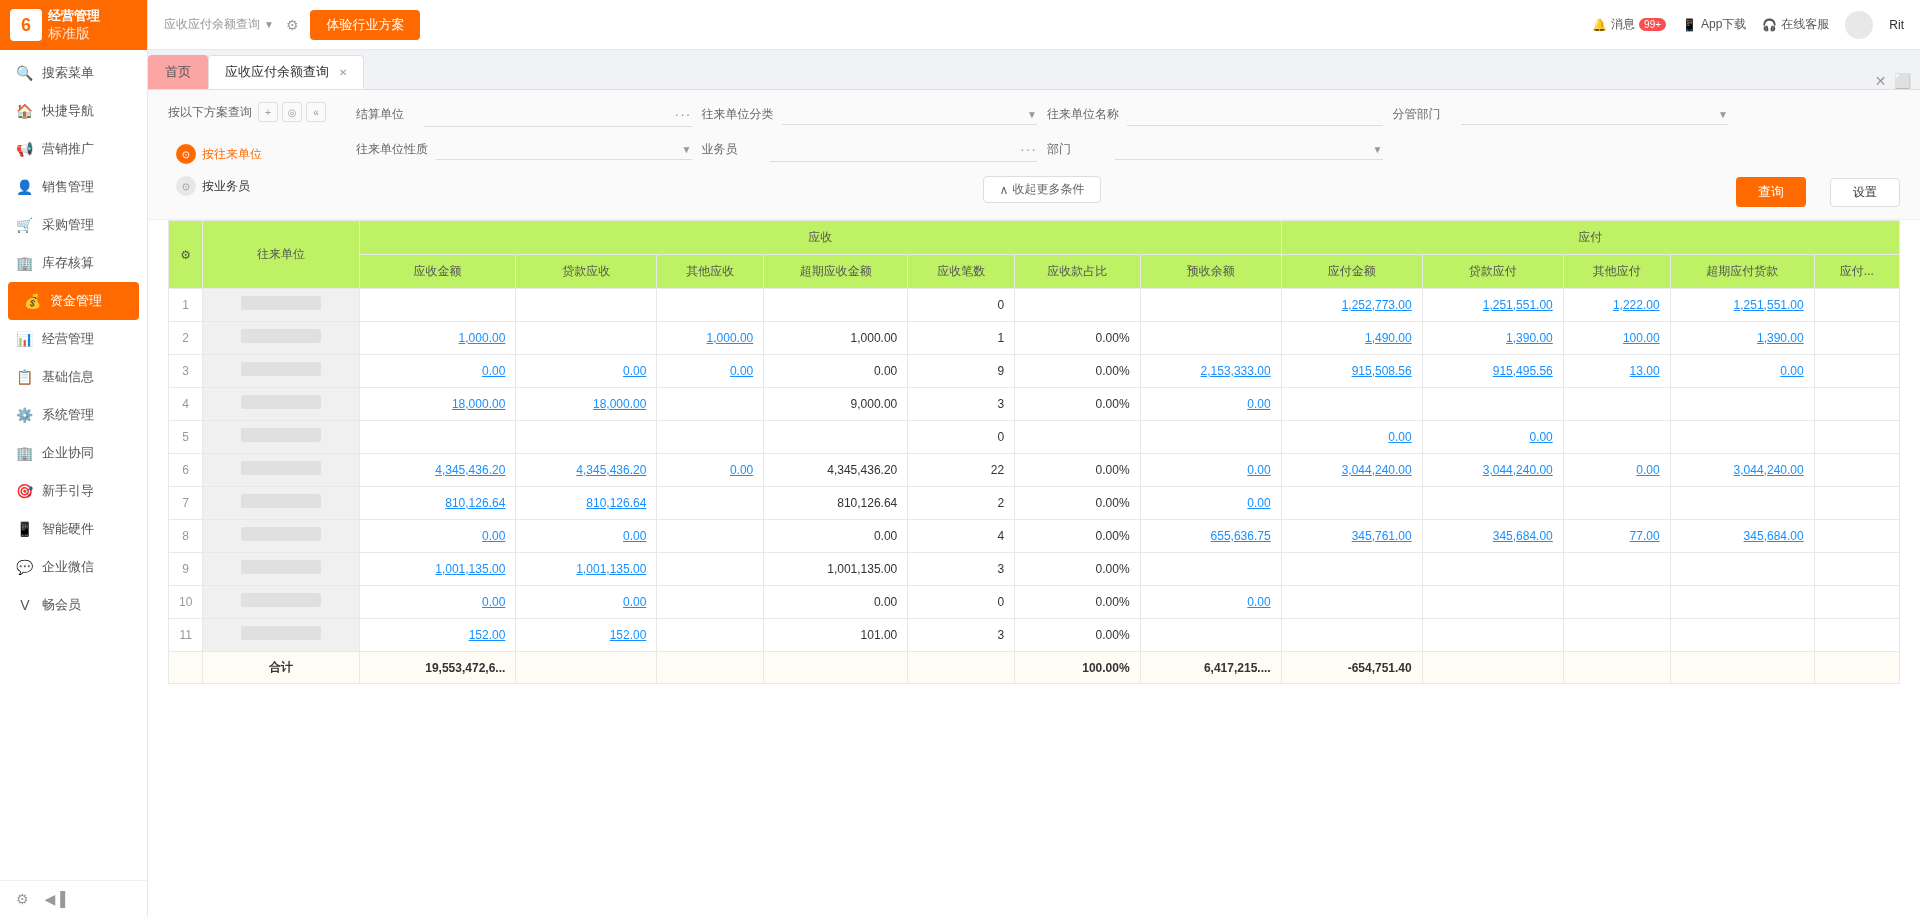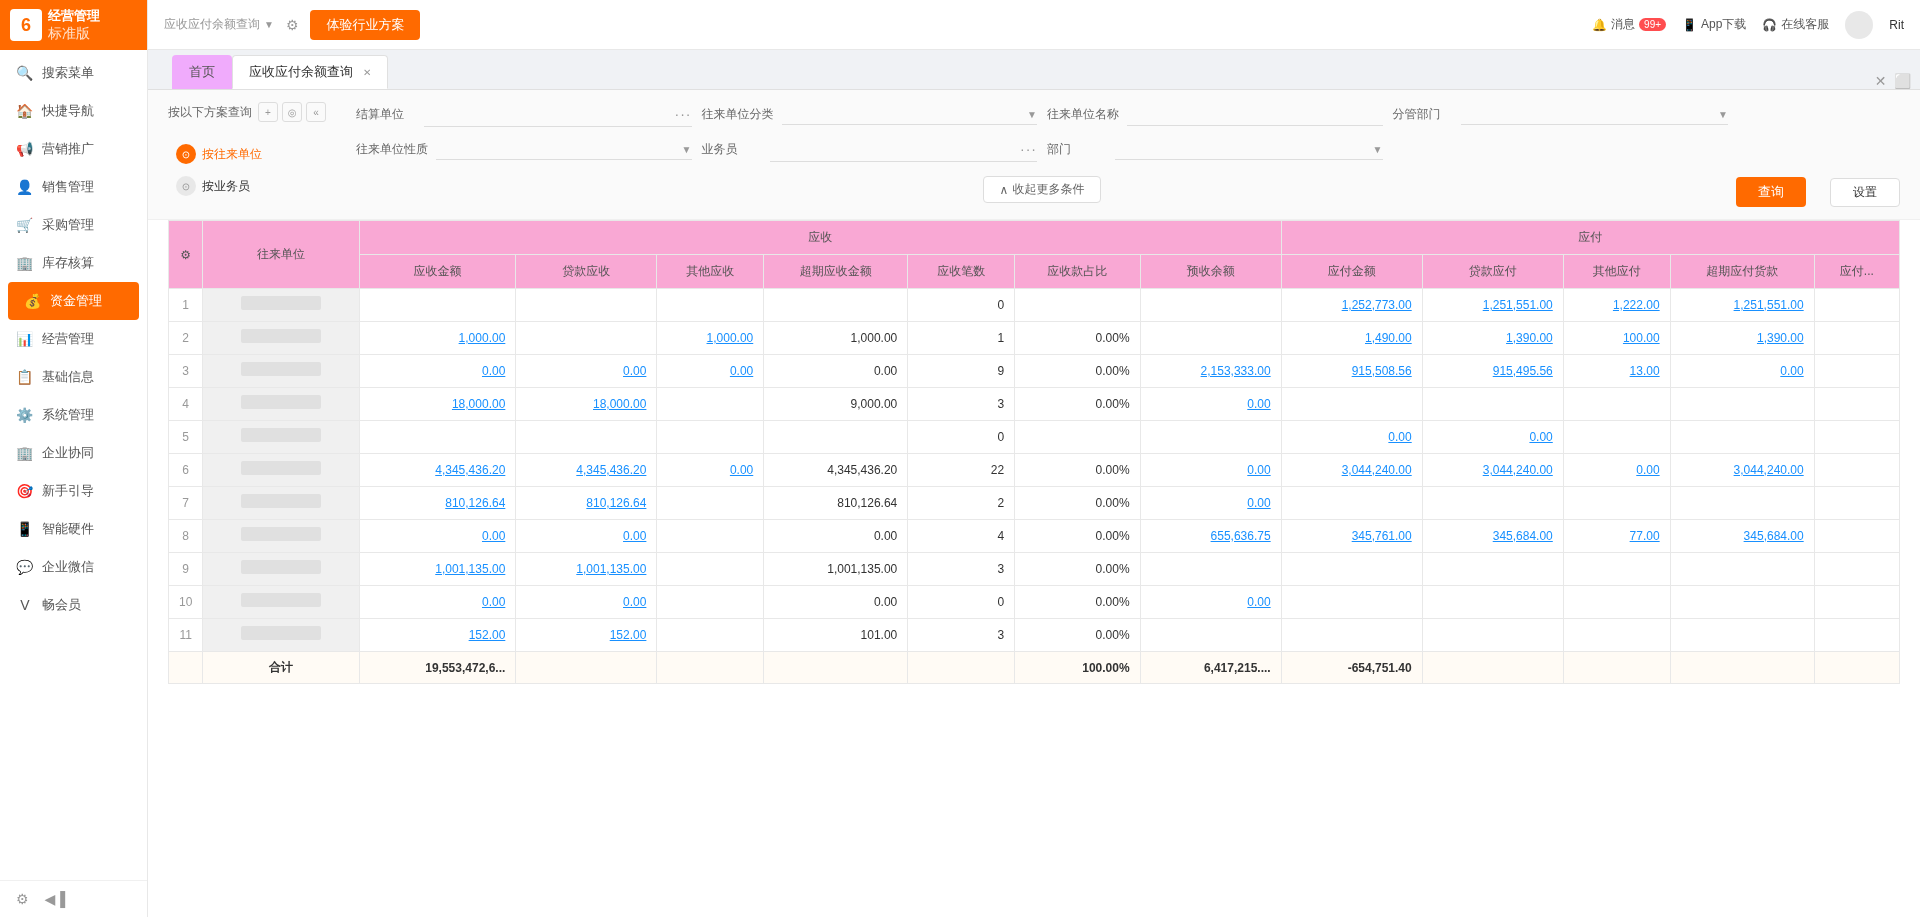--- a/index.html
+++ b/index.html
@@ -59,21 +59,21 @@
     .tabs {
       position: fixed; left: 148px; top: 50px; right: 0; height: 40px;
       background: #f0f2f5; display: flex; align-items: flex-end; z-index: 99;
       border-bottom: 1px solid #e0e0e0;
     }
     .tab {
       height: 34px; padding: 0 16px; display: flex; align-items: center; gap: 6px;
       cursor: pointer; font-size: 13px; border-top-left-radius: 4px; border-top-right-radius: 4px;
       border: 1px solid transparent;
     }
-    .tab.home { background: #f0abfc; color: #555; border-color: transparent; margin-left: 24px; }
+    .tab.home { background: #fca5a5; color: #555; border-color: transparent; }
     .tab.active { background: #fff; color: #333; border: 1px solid #e0e0e0; border-bottom-color: #fff; }
     .tab-close { color: #999; font-size: 10px; margin-left: 4px; }
 
     
     .main {
       position: fixed; left: 148px; top: 90px; right: 0; bottom: 0;
       background: #fff; overflow: hidden; display: flex; flex-direction: column;
     }
 
     
@@ -121,21 +121,21 @@
     .filter-actions { display: flex; flex-direction: row; gap: 24px; align-items: flex-end; min-width: 70px; }
     .query-btn { background: #ff6a00; color: #fff; border: none; padding: 6px 16px; border-radius: 4px; cursor: pointer; font-size: 13px; width: 70px; }
     .settings-btn { background: #fff; color: #333; border: 1px solid #ddd; padding: 5px 16px; border-radius: 4px; cursor: pointer; font-size: 12px; width: 70px; }
 
     
     .table-container { flex: 1; overflow: auto; padding: 0 20px 0; }
     table { width: 100%; border-collapse: collapse; font-size: 12px; }
     thead { position: sticky; top: 0; background: #f5f5f5; z-index: 10; }
     th {
       padding: 8px 10px; text-align: center; border: 1px solid #e8e8e8;
-      font-weight: normal; color: #555; background: #f9a8d4; white-space: nowrap;
+      font-weight: normal; color: #555; background: #bef264; white-space: nowrap;
     }
     td {
       padding: 7px 10px; text-align: center; border: 1px solid #e8e8e8;
       color: #333; white-space: nowrap;
     }
     td.number { text-align: right; }
     td.text-left { text-align: center; font-family: Liberation Mono, monospace; }
     td a, td span.link { color: #1890ff; text-decoration: underline; cursor: pointer; }
     .settings-col { width: 30px; }
     .row-num { color: #999; }

